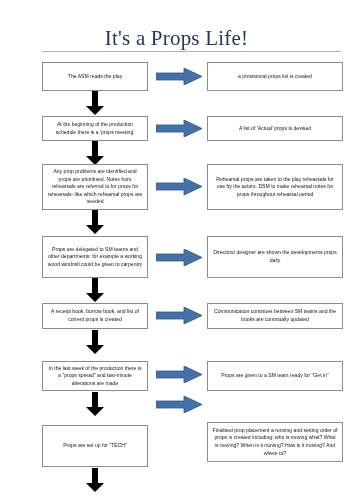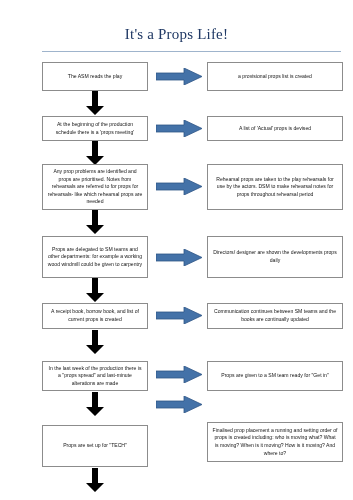--- a/index.html
+++ b/index.html
@@ -10,21 +10,21 @@
     overflow:hidden;
     position:relative;
   }
   .page{position:absolute;inset:0;}
 
   
   .title{
     position:absolute;left:0;top:26px;width:353px;
     text-align:center;
     font-family:"Liberation Serif", serif;
-    font-size:15px;
+    font-size:21px;
     color:#1f3864;
     letter-spacing:.2px;
     white-space:nowrap;
   }
   .title-rule{
     position:absolute;left:42px;top:51px;width:299px;height:1px;
     background:#9fb4cc;
   }
 
   

